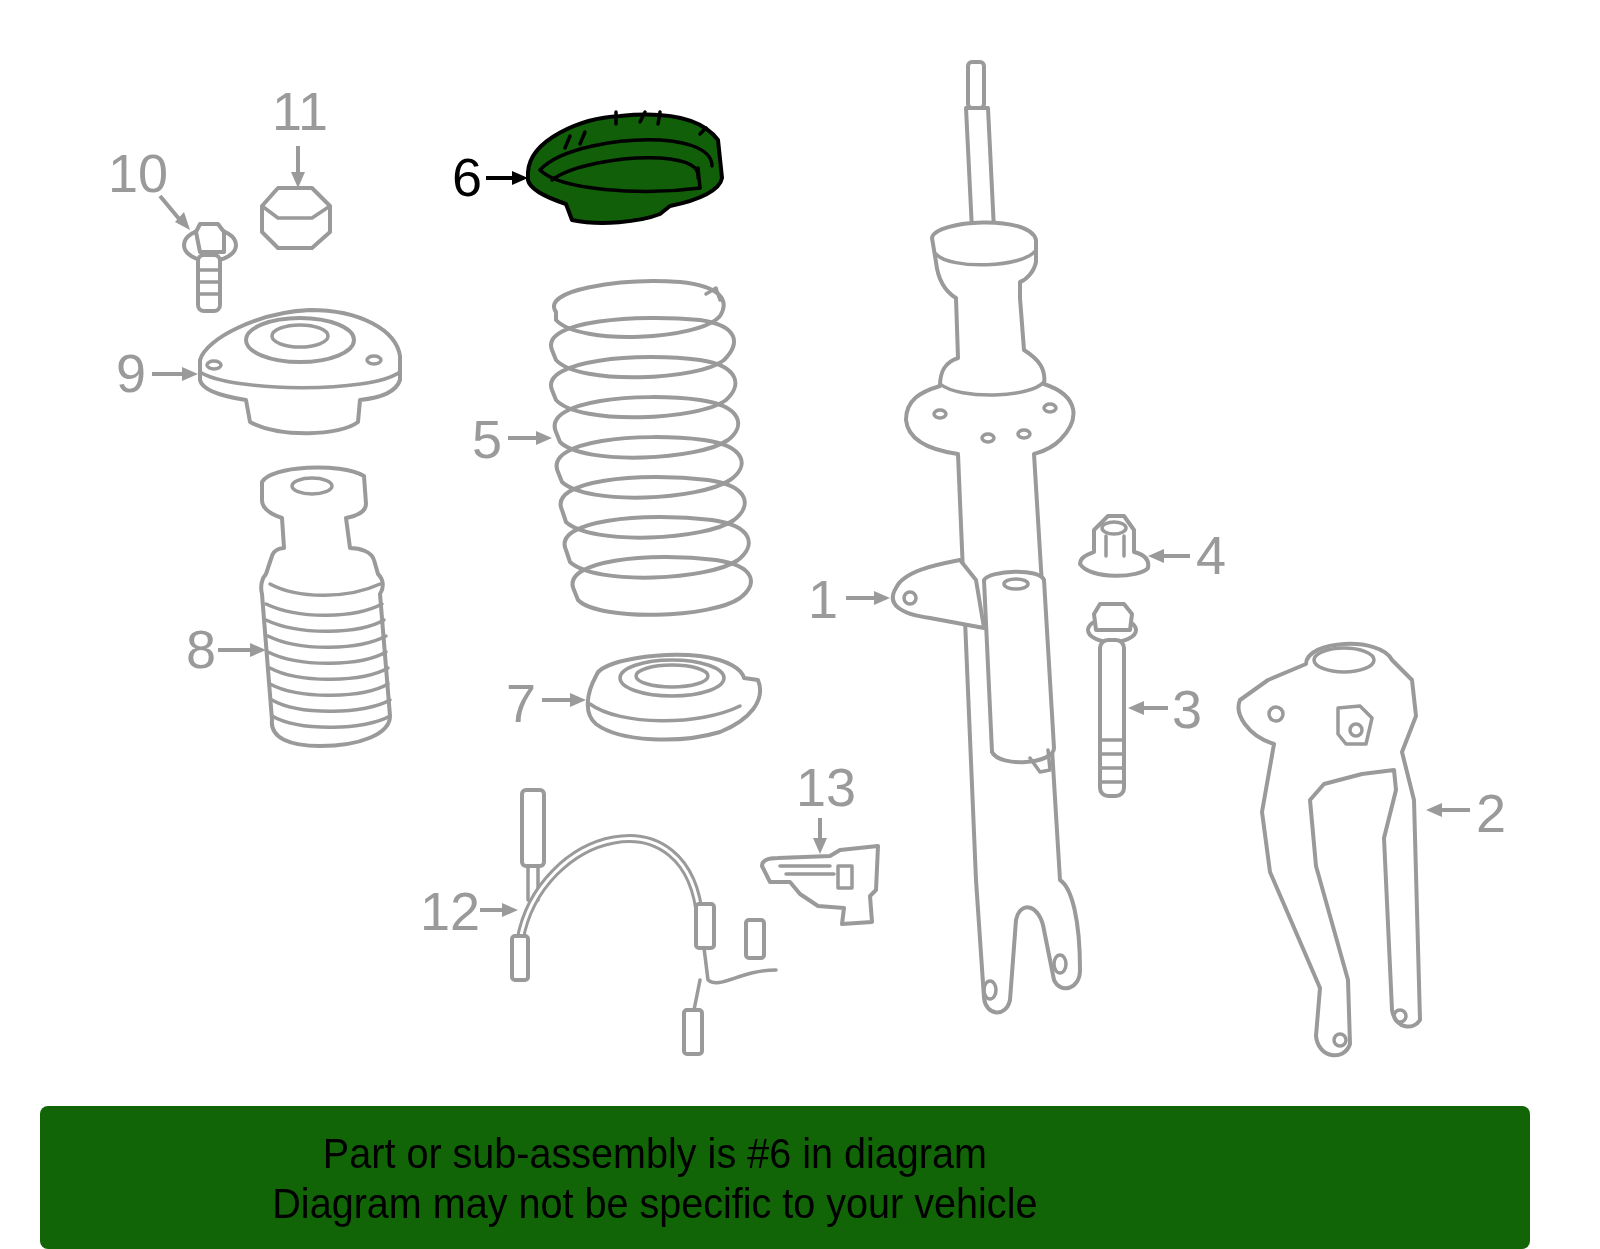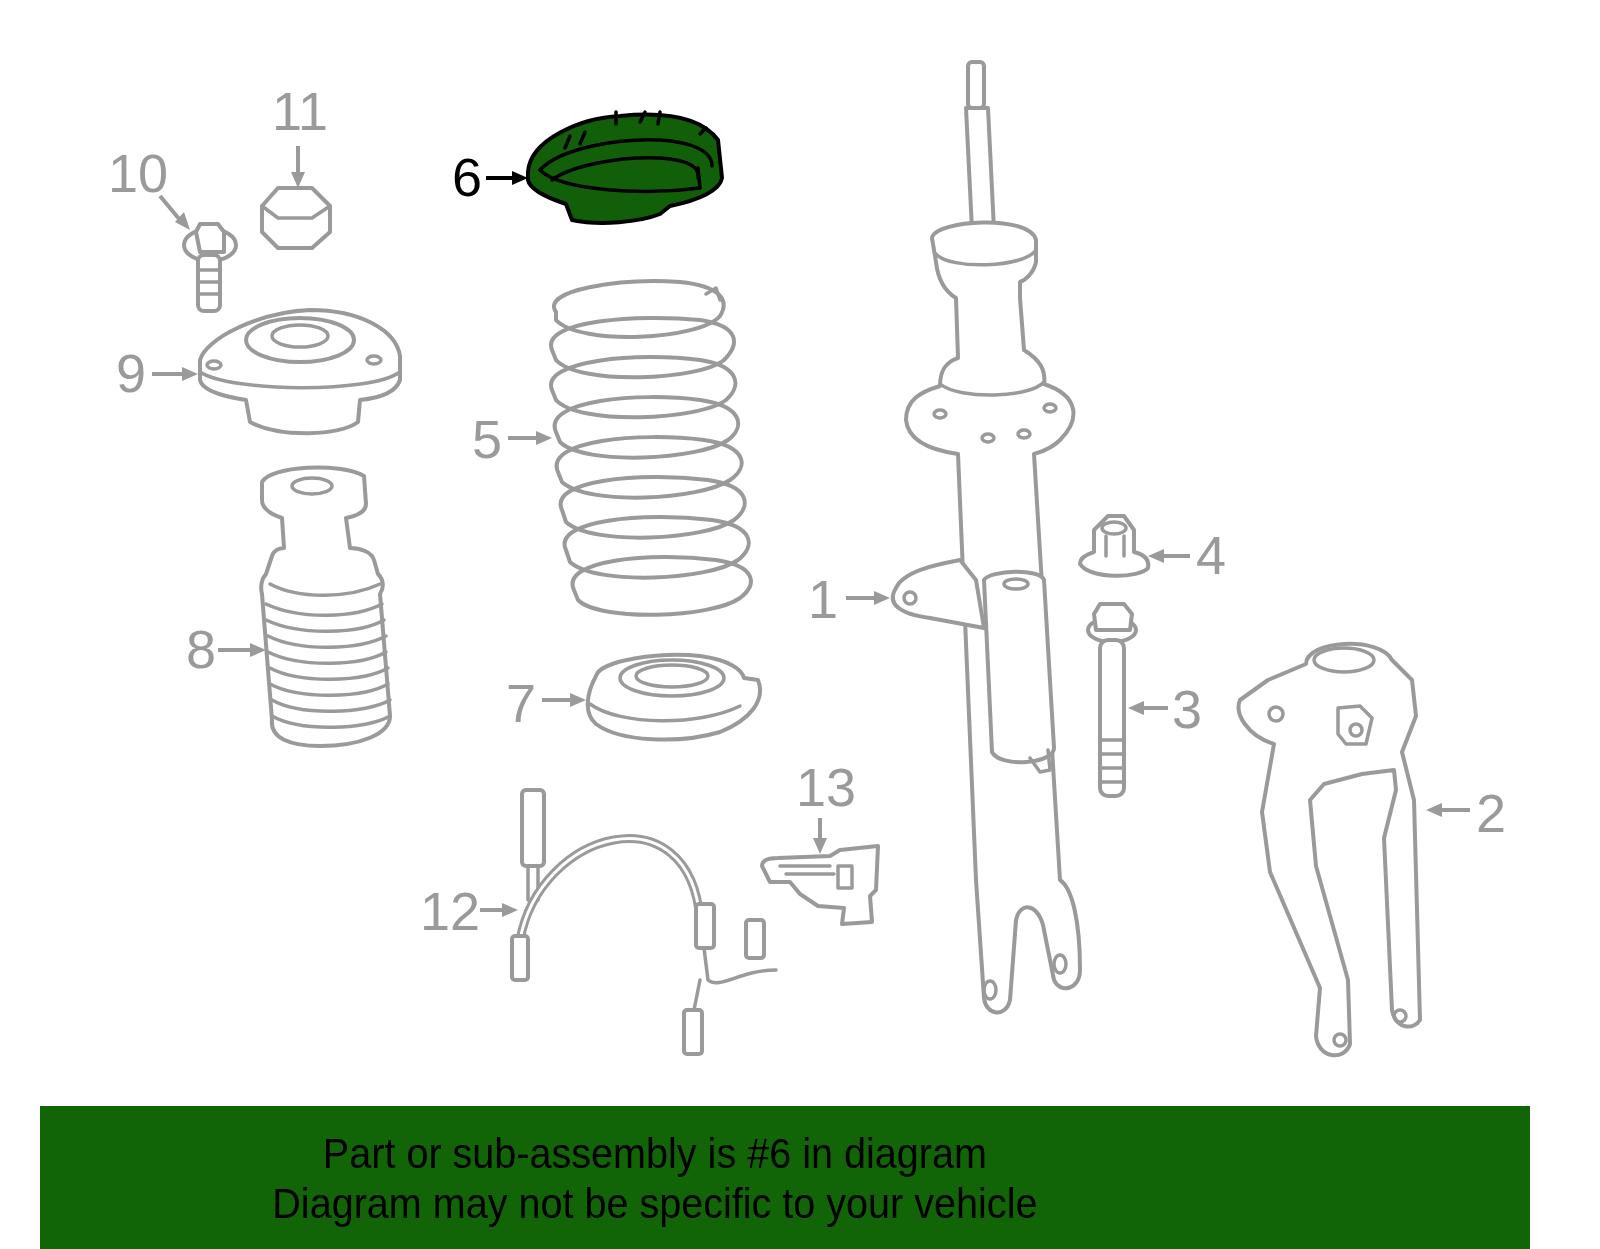--- a/index.html
+++ b/index.html
@@ -8,21 +8,21 @@
   .part { fill: #ffffff; stroke: #9a9a9a; stroke-width: 4; stroke-linejoin: round; stroke-linecap: round; }
   .part-line { fill: none; stroke: #9a9a9a; stroke-width: 3.5; stroke-linejoin: round; stroke-linecap: round; }
   .hl { fill: #125f09; stroke: #000000; stroke-width: 4; stroke-linejoin: round; }
   .hl-line { fill: none; stroke: #000000; stroke-width: 3.5; stroke-linejoin: round; stroke-linecap: round; }
   .callout { font-family: "Liberation Sans", sans-serif; font-size: 54px; fill: #9a9a9a; }
   .callout-hl { fill: #000000; }
   .arrow { stroke: #9a9a9a; stroke-width: 4; fill: none; }
   .arrow-head { fill: #9a9a9a; }
   .arrow-hl { stroke: #000000; }
   .arrow-head-hl { fill: #000000; }
-  #banner { position: absolute; left: 40px; top: 1106px; width: 1490px; height: 143px; background: #116507; display: flex; flex-direction: column; align-items: center; justify-content: center; }
+  #banner { position: absolute; left: 40px; top: 1106px; width: 1490px; height: 143px; background: #116507; display: flex; flex-direction: column; align-items: center; justify-content: center; border-radius: 8px; }
   #banner .line { font-family: "Liberation Sans", sans-serif; font-size: 43px; color: #000000; line-height: 50px; transform: scaleX(0.92); margin-left: -260px; white-space: nowrap; }
 </style>
 </head>
 <body>
 
 <svg id="diagram" viewBox="0 0 1600 1249" xmlns="http://www.w3.org/2000/svg">
 
   <g>
     <path class="hl" d="M528,172 C530,140 580,118 620,116 C660,112 700,116 718,140 L722,178 C720,190 700,200 670,206 L660,214 C640,222 600,226 572,220 L566,204 C548,198 530,190 528,180 Z"></path>
     <path class="hl-line" d="M540,170 C560,148 620,138 660,140 C690,142 712,150 712,166"></path>

